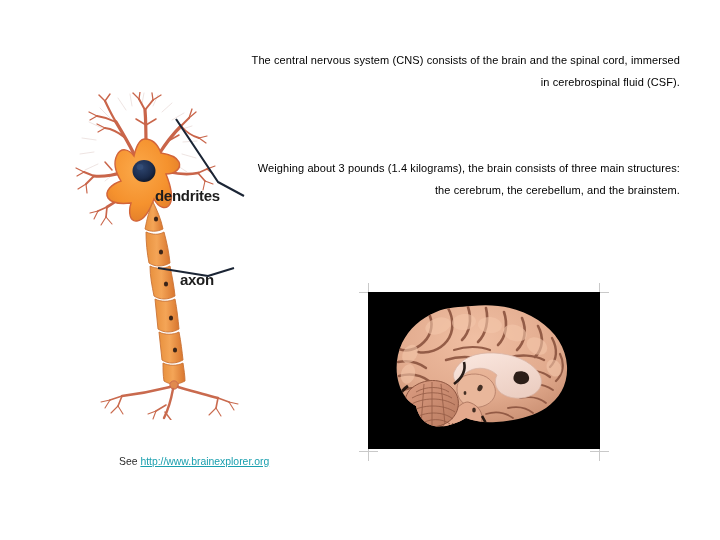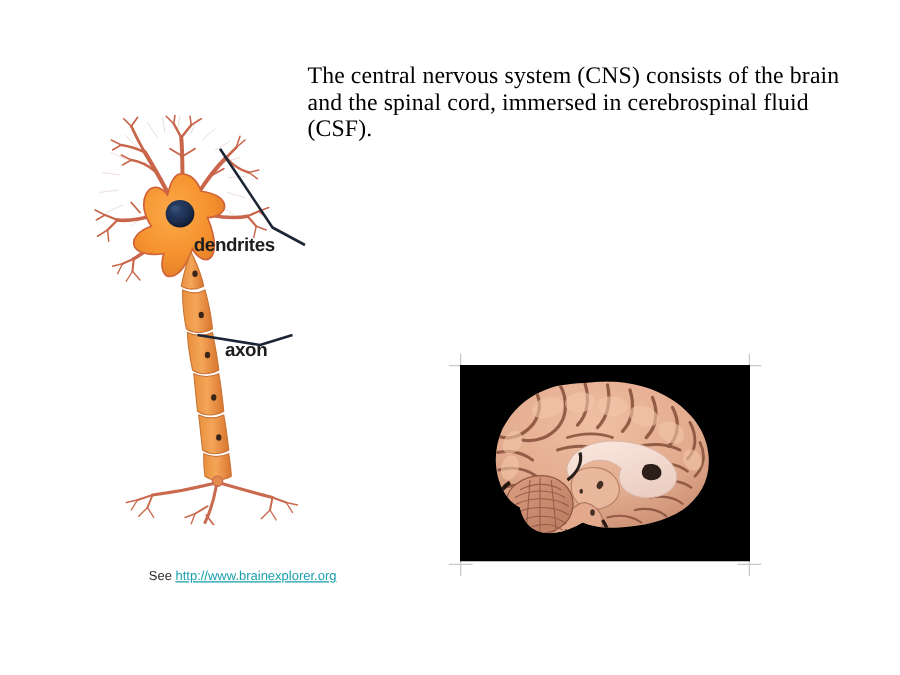--- a/index.html
+++ b/index.html
@@ -18,24 +18,24 @@
 
   .slide {
     position: absolute;
     inset: 0;
     background: #ffffff;
   }
 
   
   .textblock {
     position: absolute;
-    text-align: left;
+    text-align: right;
     color: #000000;
-    font-family: Liberation Serif, serif;
-    font-size: 19px;
+    font-family: Liberation Sans, sans-serif;
+    font-size: 11px;
     line-height: 21.5px;
     letter-spacing: 0.1px;
   }
   #para1 {
     left: 246px;
     top: 50px;
     width: 434px;
   }
   #para2 {
     left: 246px;
@@ -122,20 +122,23 @@
 </style>
 </head>
 <body>
 
 <div class="slide">
 
   <div class="textblock" id="para1">
     <p>The central nervous system (CNS) consists of the brain and the spinal cord, immersed in cerebrospinal fluid (CSF).</p>
   </div>
 
+  <div class="textblock" id="para2">
+    <p>Weighing about 3 pounds (1.4 kilograms), the brain consists of three main structures: the cerebrum, the cerebellum, and the brainstem.</p>
+  </div>
 
   <div id="neuron-figure">
     <svg viewBox="0 0 188 328" xmlns="http://www.w3.org/2000/svg">
       <defs>
         <radialGradient id="somaGrad" cx="42%" cy="38%" r="68%">
           <stop offset="0%" stop-color="#fba94a"></stop>
           <stop offset="62%" stop-color="#f5922e"></stop>
           <stop offset="100%" stop-color="#e07c2a"></stop>
         </radialGradient>
         <linearGradient id="axonGrad" x1="0" y1="0" x2="1" y2="0">

